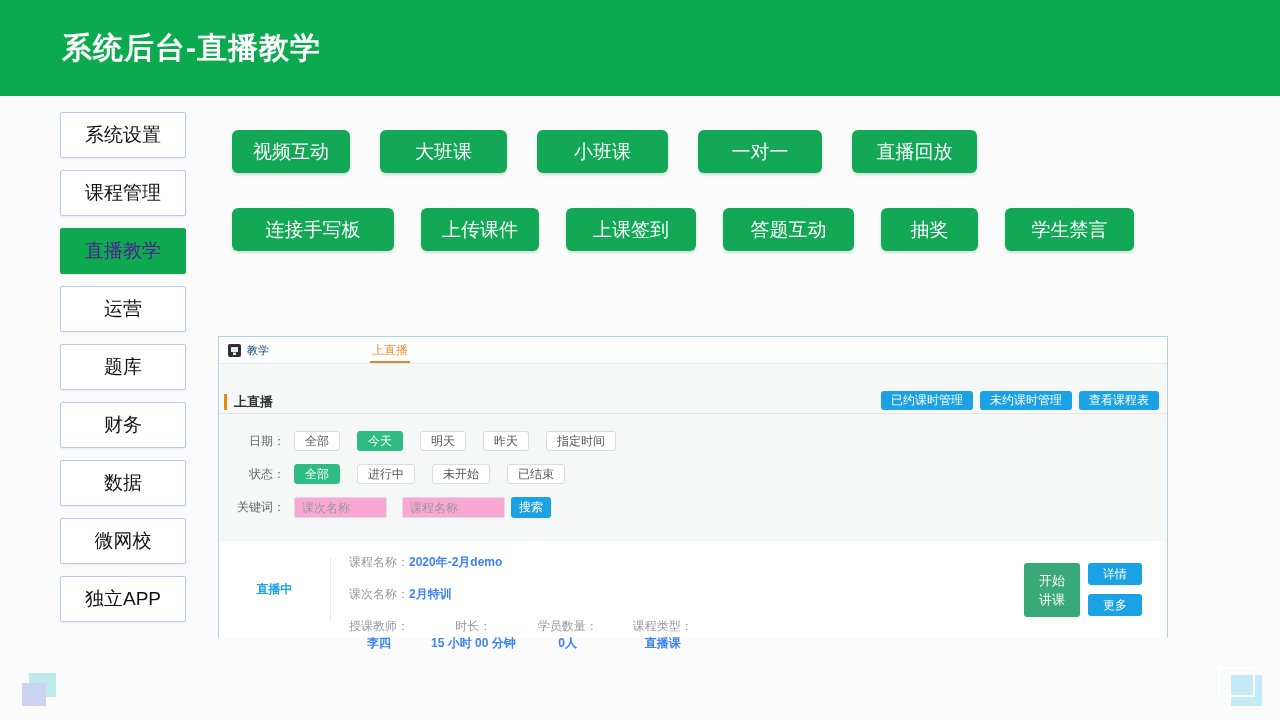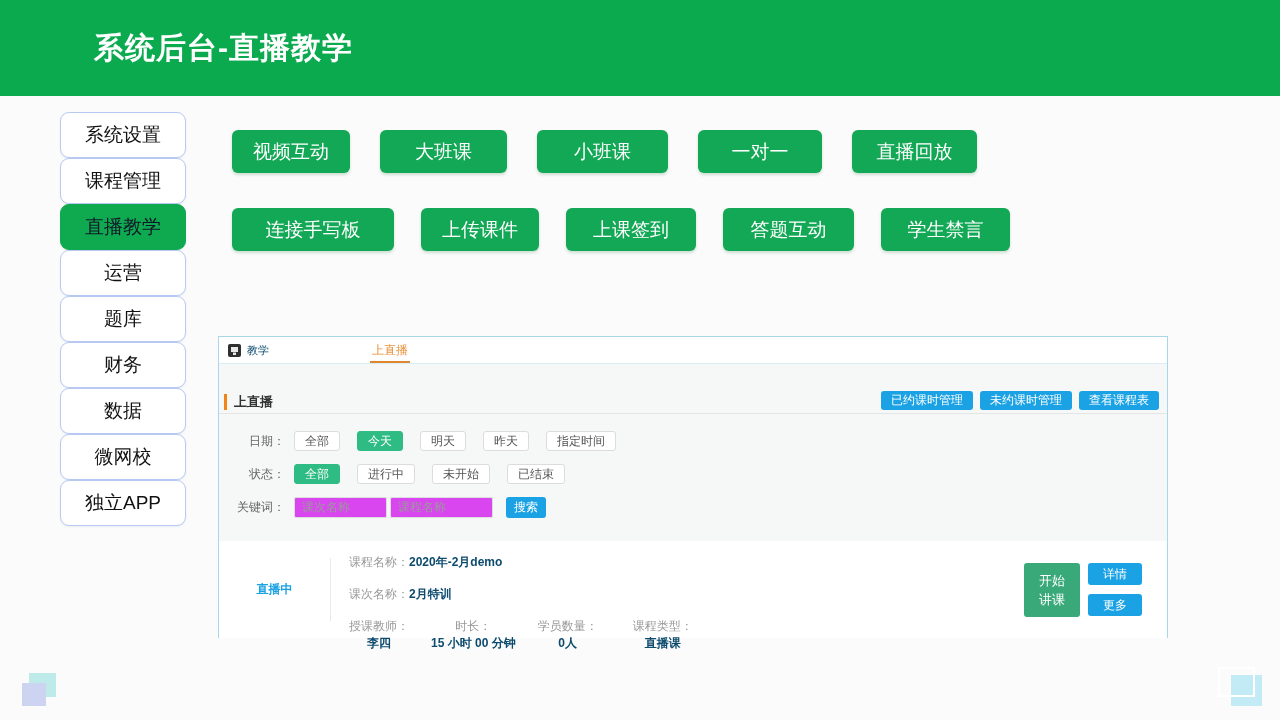--- a/index.html
+++ b/index.html
@@ -1,27 +1,27 @@
 <!DOCTYPE html>
 <html><head>
 <meta charset="utf-8">
 <style>
   * { margin:0; padding:0; box-sizing:border-box; }
   html,body { width:1280px; height:720px; }
   body { font-family:"Liberation Sans","DejaVu Sans",sans-serif; background:#fafbfa; position:relative; overflow:hidden; }
   .screen { position:absolute; inset:0; width:1280px; height:720px; }
 
   
-  .header { position:absolute; left:0; top:0; width:1280px; height:96px; background:#0baa4f; display:flex; align-items:center; padding-left:94px; }
+  .header { position:absolute; left:0; top:0; width:1280px; height:96px; background:#0baa4f; display:flex; align-items:center; padding-left:62px; }
   .header h1 { color:#ffffff; font-size:30px; font-weight:bold; letter-spacing:1px; }
 
   
   .sidebar { position:absolute; left:60px; top:112px; width:126px; }
-  .side-item { height:46px; margin-bottom:0; background:#ffffff; border:1px solid #b9c9f4; border-radius:9px; display:flex; align-items:center; justify-content:center; font-size:19px; color:#111; box-shadow:0 1px 2px rgba(120,140,200,0.12); cursor:pointer; }
-  .side-item.active { background:#0faa4f; border-color:#0faa4f; color:#0f172a; }
+  .side-item { height:46px; margin-bottom:12px; background:#ffffff; border:1px solid #b9c9f4; border-radius:2px; display:flex; align-items:center; justify-content:center; font-size:19px; color:#111; box-shadow:0 1px 2px rgba(120,140,200,0.12); cursor:pointer; }
+  .side-item.active { background:#0faa4f; border-color:#0faa4f; color:#4c1d95; }
 
   
   .features { position:absolute; left:232px; top:130px; width:960px; }
   .feat-row { display:flex; gap:30px; }
   .feat-row.second { gap:27px; margin-top:35px; }
   .feat-btn { height:43px; background:#12a855; color:#ffffff; font-size:19px; border-radius:6px; display:flex; align-items:center; justify-content:center; box-shadow:0 2px 3px rgba(0,90,40,0.18); cursor:pointer; }
 
   
   .panel { position:absolute; left:218px; top:336px; width:950px; height:302px; background:#ffffff; border:1px solid #a9d6e9; font-size:12px; }
   .panel-nav { height:27px; background:#ffffff; border-bottom:1px solid #d9edf6; display:flex; align-items:center; padding-left:9px; position:relative; }
@@ -37,32 +37,32 @@
   .section-title { font-size:13px; font-weight:bold; color:#333; }
   .head-actions { margin-left:auto; display:flex; gap:7px; padding-top:24px; }
   .blue-btn { height:19px; padding:8px 10px; background:#1aa2e4; color:#fff; font-size:12px; border:none; border-radius:3px; display:flex; align-items:center; cursor:pointer; }
 
   .filters { padding:17px 0 0 14px; }
   .filter-row { display:flex; align-items:center; margin-bottom:13px; }
   .filter-label { width:52px; text-align:right; color:#666; margin-right:9px; }
   .chips { display:flex; gap:17px; }
   .chip { height:20px; padding:0 10px; background:#fff; border:1px solid #dcdcdc; border-radius:3px; color:#555; display:flex; align-items:center; cursor:pointer; }
   .chip.active { background:#2fbc84; border-color:#2fbc84; color:#fff; }
-  .kw-input { width:93px; height:21px; border:1px solid #ddd; border-radius:2px; padding:9px 7px; font-size:12px; color:#333; background:#d946ef; font-family:Liberation Serif, serif; }
-  .kw-input.w2 { width:103px; margin-left:3px; }
+  .kw-input { width:93px; height:21px; border:1px solid #ddd; border-radius:2px; padding:9px 7px; font-size:12px; color:#333; background:#f9a8d4; font-family:Liberation Sans, sans-serif; }
+  .kw-input.w2 { width:103px; margin-left:15px; }
   .kw-input::placeholder { color:#999; }
-  .search-btn { margin-left:13px; height:21px; padding:0 8px; }
+  .search-btn { margin-left:6px; height:21px; padding:0 8px; }
 
   .course-row { height:97px; background:#ffffff; display:flex; align-items:stretch; }
   .course-status { width:111px; display:flex; align-items:center; justify-content:center; color:#1aa2e4; font-weight:bold; }
   .v-divider { width:1px; background:#e9e9e9; margin:17px 0; }
   .course-details { padding:13px 0 0 18px; flex:1; }
   .detail-line { margin-bottom:15px; display:flex; align-items:center; }
   .f-label { color:#999; }
-  .f-value { color:#0c4a6e; font-weight:bold; }
+  .f-value { color:#3b82f6; font-weight:bold; }
   .meta-line { display:flex; align-items:center; }
   .meta-item { margin-right:22px; display:flex; align-items:center;flex-direction:column; }
   .meta-item:last-child { margin-right:0; }
   .meta-item.wide { margin-left:13px; }
   .course-actions { margin-left:auto; display:flex; align-items:center; gap:8px; padding-right:25px; }
   .start-btn { width:56px; height:54px; background:#3aa97a; color:#fff; border-radius:3px; display:flex; flex-direction:column; align-items:center; justify-content:center; font-size:13px; line-height:19px; cursor:pointer; }
   .stack { display:flex; flex-direction:column; gap:9px; }
   .stack .blue-btn { width:54px; height:22px; justify-content:center; }
 
   
@@ -99,20 +99,21 @@
       <div class="feat-btn" style="width:127px">大班课</div>
       <div class="feat-btn" style="width:131px">小班课</div>
       <div class="feat-btn" style="width:124px">一对一</div>
       <div class="feat-btn" style="width:125px">直播回放</div>
     </div>
     <div class="feat-row second">
       <div class="feat-btn" style="width:162px">连接手写板</div>
       <div class="feat-btn" style="width:118px">上传课件</div>
       <div class="feat-btn" style="width:130px">上课签到</div>
       <div class="feat-btn" style="width:131px">答题互动</div>
+      <div class="feat-btn" style="width:97px">抽奖</div>
       <div class="feat-btn" style="width:129px">学生禁言</div>
     </div>
   </div>
 
   <div class="panel">
 
     <div class="panel-nav">
       <span class="board-icon">
         <svg width="13" height="13" viewBox="0 0 13 13">
             <rect x="0" y="0" width="13" height="13" rx="2" fill="#2f2f2f"></rect>

